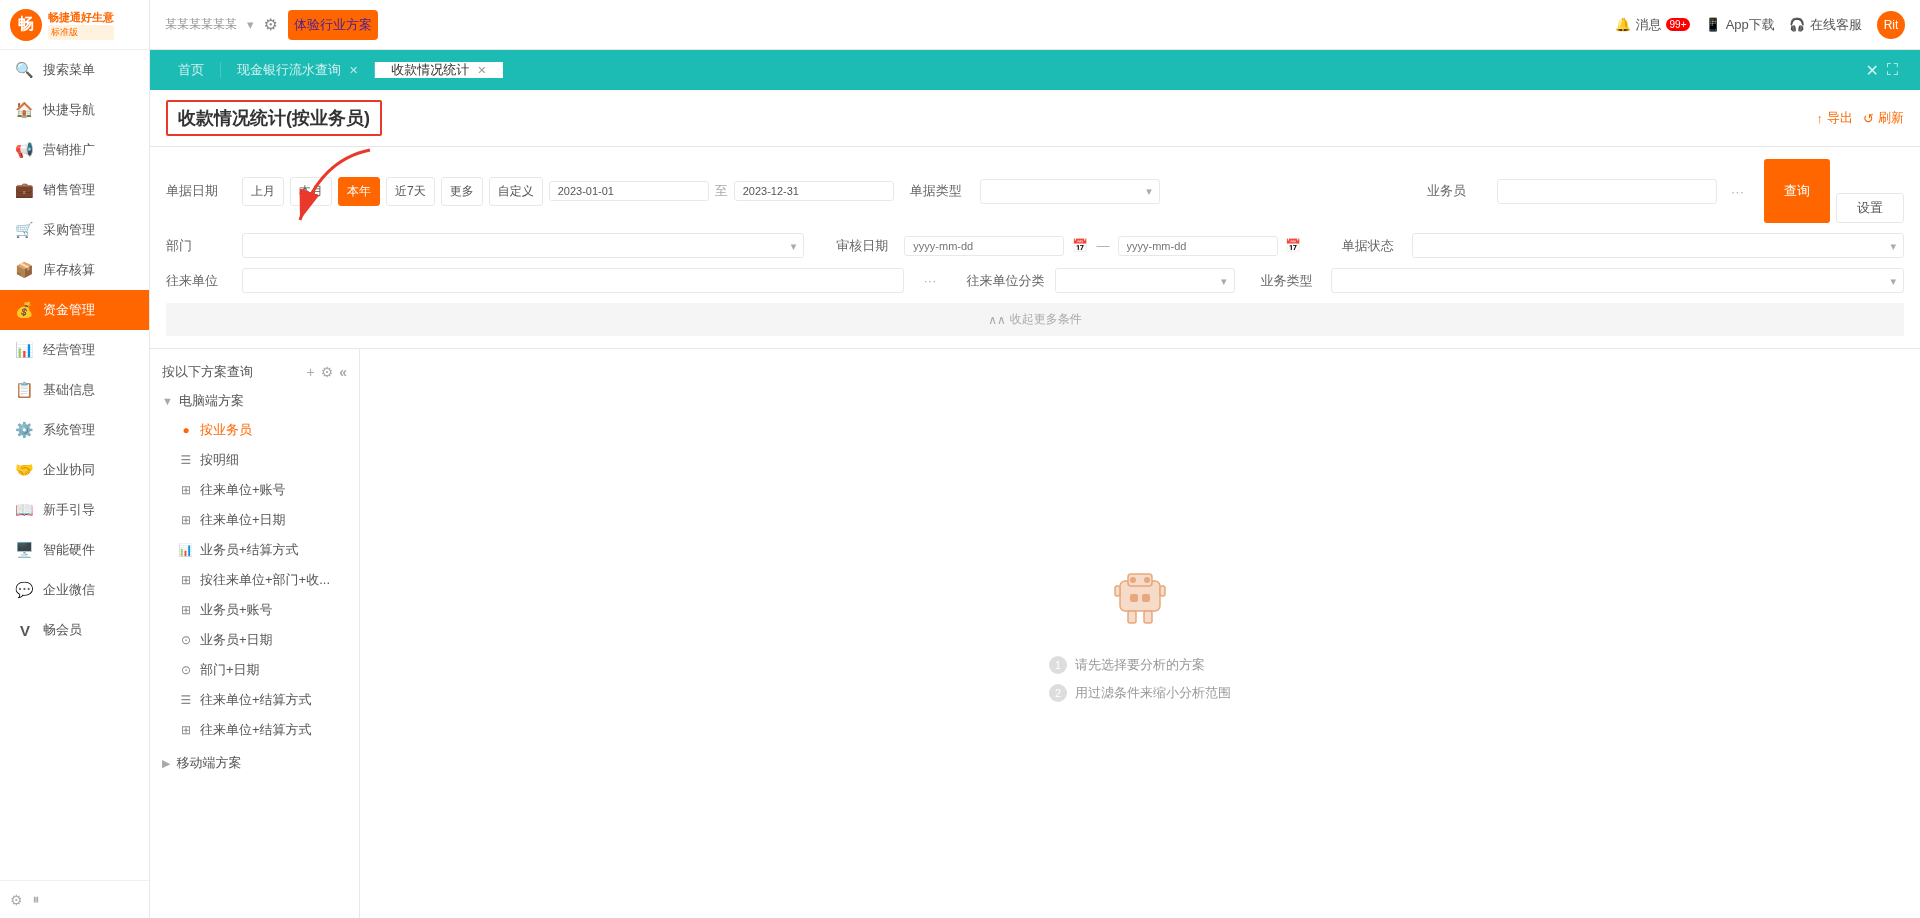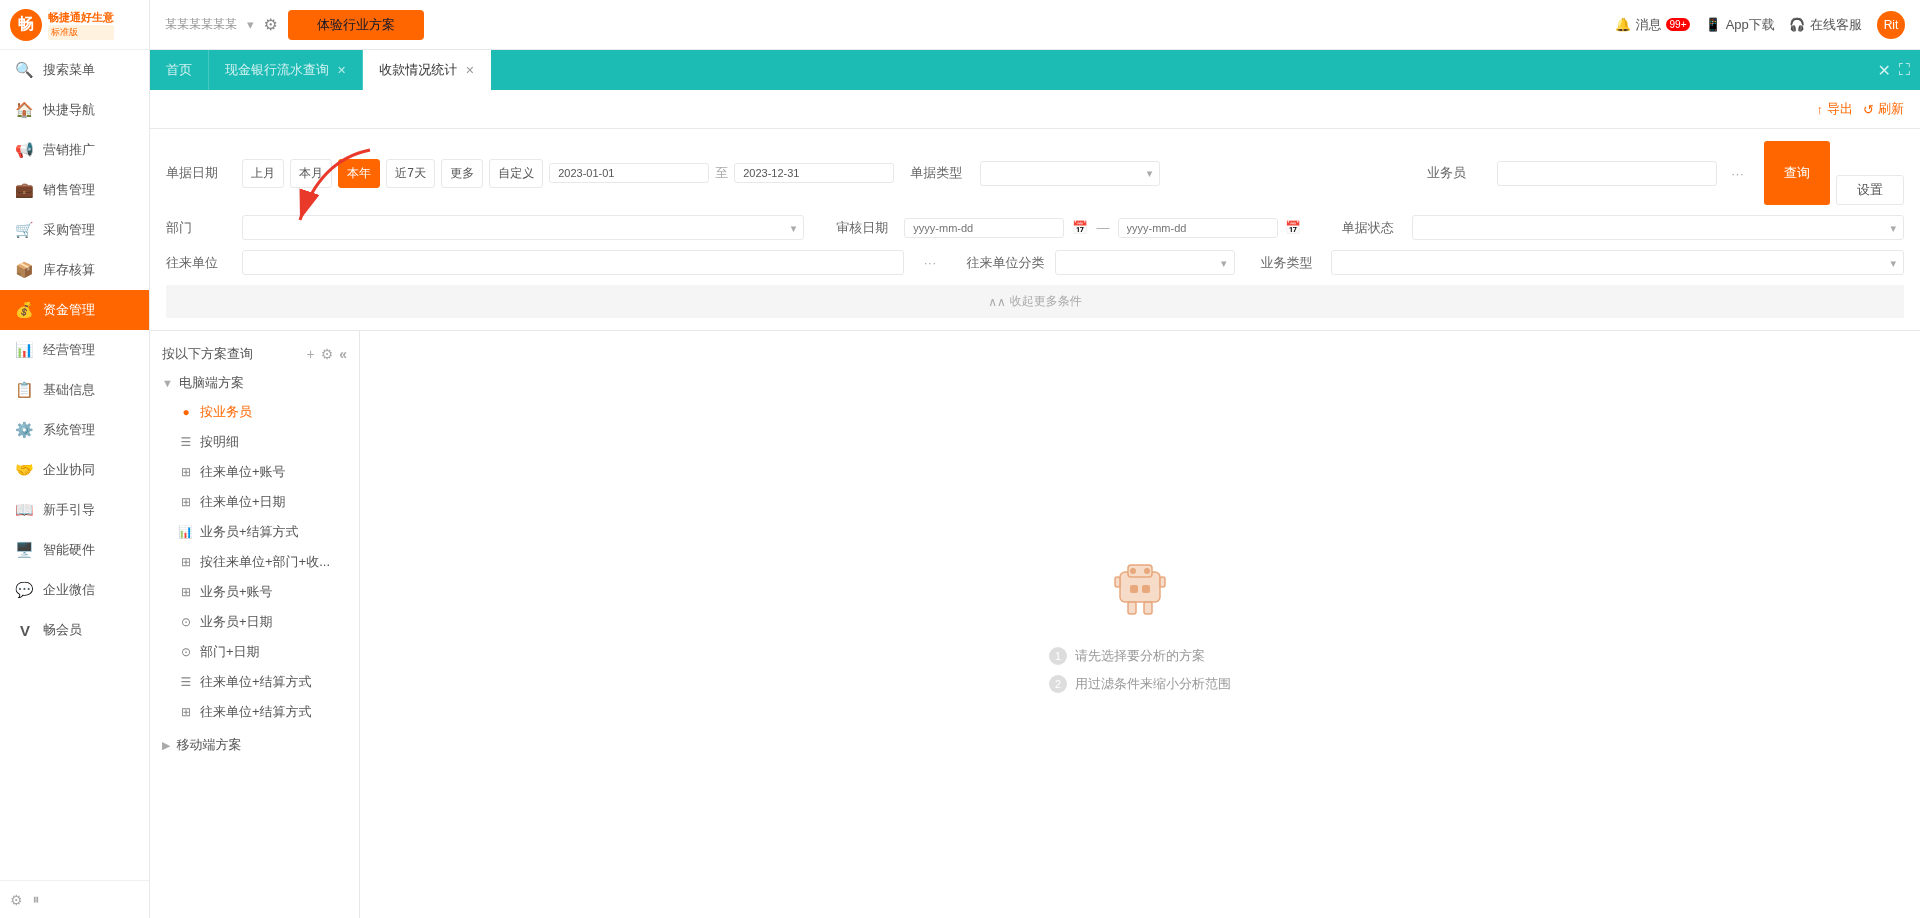--- a/index.html
+++ b/index.html
@@ -19,26 +19,26 @@
 
     
     .main { flex: 1; display: flex; flex-direction: column; overflow: hidden; }
 
     
     .topbar { height: 50px; background: #fff; display: flex; align-items: center; padding: 0 15px; border-bottom: 1px solid #e8e8e8; gap: 10px; }
     .topbar-breadcrumb { font-size: 12px; color: #999; }
     .topbar-spacer { flex: 1; }
     .topbar-right { display: flex; align-items: center; gap: 15px; }
     .topbar-btn { display: flex; align-items: center; gap: 4px; color: #555; font-size: 13px; cursor: pointer; }
-    .topbar-btn.primary { background: #ff6600; color: #0f172a; padding: 6px 29px; border-radius: 4px; border: none; font-size: 13px; cursor: pointer; }
+    .topbar-btn.primary { background: #ff6600; color: #4c1d95; padding: 6px 6px; border-radius: 4px; border: none; font-size: 13px; cursor: pointer; }
     .badge-red { background: #f00; color: white; border-radius: 10px; font-size: 10px; padding: 1px 4px; min-width: 18px; text-align: center; }
     .gear-btn { color: #888; font-size: 16px; cursor: pointer; }
 
     
-    .tabbar { height: 40px; background: #1cbbb4; display: flex; align-items: stretch; padding: 0; }
+    .tabbar { height: 40px; background: #1cbbb4; display: flex; align-items: stretch; padding: 12px; }
     .tab { display: flex; align-items: center; padding: 0 16px; color: rgba(255,255,255,0.8); font-size: 13px; cursor: pointer; border-right: 1px solid rgba(255,255,255,0.2); gap: 8px; }
     .tab.home { background: #1cbbb4; }
     .tab.active { background: #fff; color: #333; }
     .tab .close-x { font-size: 11px; color: #999; cursor: pointer; }
     .tab .close-x-white { font-size: 11px; color: rgba(255,255,255,0.7); cursor: pointer; }
     .tabbar-right { margin-left: auto; display: flex; align-items: center; padding: 0 10px; gap: 8px; }
     .tabbar-icon-btn { color: rgba(255,255,255,0.8); font-size: 16px; cursor: pointer; }
 
     
     .page { flex: 1; background: #f5f5f5; display: flex; flex-direction: column; overflow: hidden; }
@@ -46,21 +46,21 @@
     .page-title { font-size: 18px; font-weight: bold; color: #333; border: 2px solid #e8392a; padding: 4px 10px; border-radius: 2px; }
     .page-header-right { margin-left: auto; display: flex; gap: 10px; }
     .export-btn { display: flex; align-items: center; gap: 4px; color: #ff6600; font-size: 13px; cursor: pointer; }
     .refresh-btn { display: flex; align-items: center; gap: 4px; color: #ff6600; font-size: 13px; cursor: pointer; }
 
     
     .filter-panel { background: #fff; padding: 12px 16px; border-bottom: 1px solid #e8e8e8; }
     .filter-row { display: flex; align-items: center; gap: 16px; margin-bottom: 10px; flex-wrap: wrap; }
     .filter-label { color: #666; font-size: 13px; white-space: nowrap; min-width: 60px; }
     .filter-date-group { display: flex; align-items: center; gap: 6px; }
-    .date-btn { padding: 5px 8px; border: 1px solid #e8e8e8; border-radius: 3px; font-size: 12px; cursor: pointer; color: #555; background: #fff; font-family: Liberation Mono, monospace; }
+    .date-btn { padding: 5px 8px; border: 1px solid #e8e8e8; border-radius: 3px; font-size: 12px; cursor: pointer; color: #555; background: #fff; }
     .date-btn.active { background: #ff6600; color: white; border-color: #ff6600; }
     .date-input { border: 1px solid #e8e8e8; border-radius: 3px; padding: 3px 8px; font-size: 11px; color: #555; min-width: 90px; }
     .filter-select { border: 1px solid #e8e8e8; border-radius: 3px; padding: 4px 28px 4px 8px; font-size: 13px; color: #555; background: #fff; min-width: 180px; appearance: none; cursor: pointer; position: relative; }
     .select-wrapper { position: relative; display: inline-block; }
     .select-wrapper::after { content: '▾'; position: absolute; right: 8px; top: 50%; transform: translateY(-50%); color: #aaa; pointer-events: none; font-size: 11px; }
     .filter-input { border: 1px solid #e8e8e8; border-radius: 3px; padding: 4px 8px; font-size: 13px; color: #555; width: 220px; }
     .filter-actions { display: flex; flex-direction: row; gap: 6px; margin-left: auto; }
     .query-btn { background: #ff6600; color: white; border: none; border-radius: 3px; padding: 6px 20px; font-size: 13px; cursor: pointer; }
     .settings-btn { background: #fff; color: #555; border: 1px solid #e8e8e8; border-radius: 3px; padding: 5px 20px; font-size: 13px; cursor: pointer; margin-top: 34px; }
     .ellipsis-btn { color: #aaa; cursor: pointer; margin: 0 4px; }
@@ -213,20 +213,21 @@
     </div>
     <div class="tabbar-right">
       <span class="tabbar-icon-btn">✕</span>
       <span class="tabbar-icon-btn">⛶</span>
     </div>
   </div>
 
   <div class="page">
 
     <div class="page-header">
+      <div class="page-title red-box">收款情况统计(按业务员)</div>
       <div class="page-header-right">
         <div class="export-btn">
           <span>↑</span>
           <span>导出</span>
         </div>
         <div class="refresh-btn">
           <span>↺</span>
           <span>刷新</span>
         </div>
       </div>

